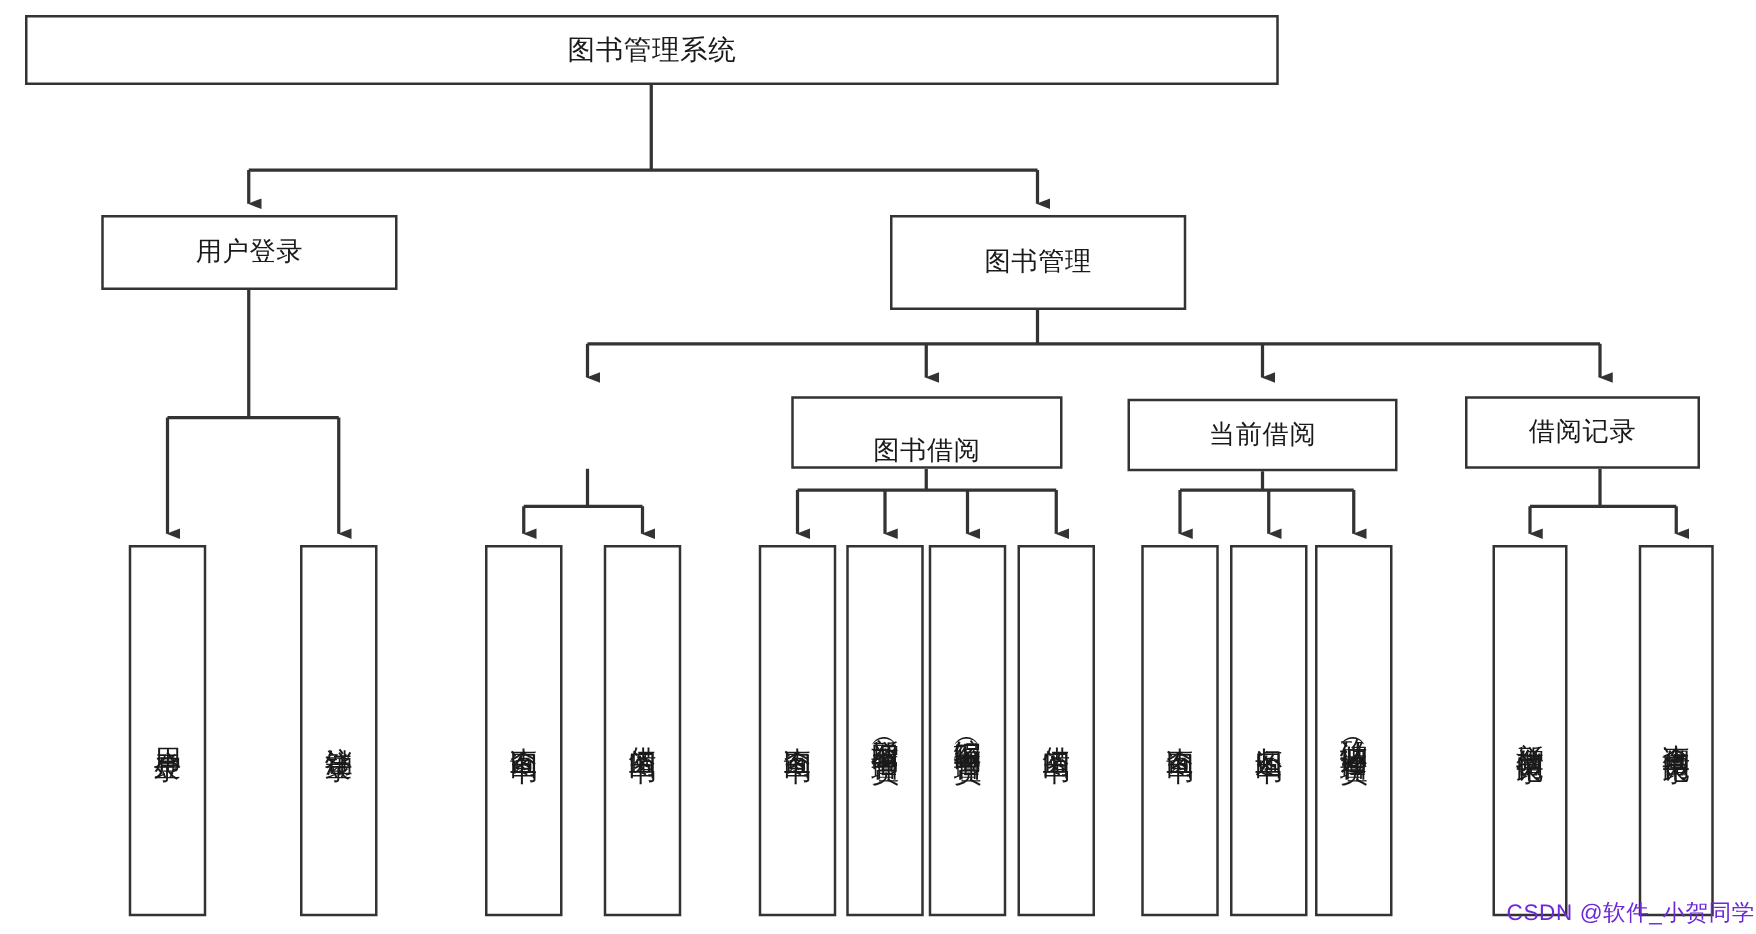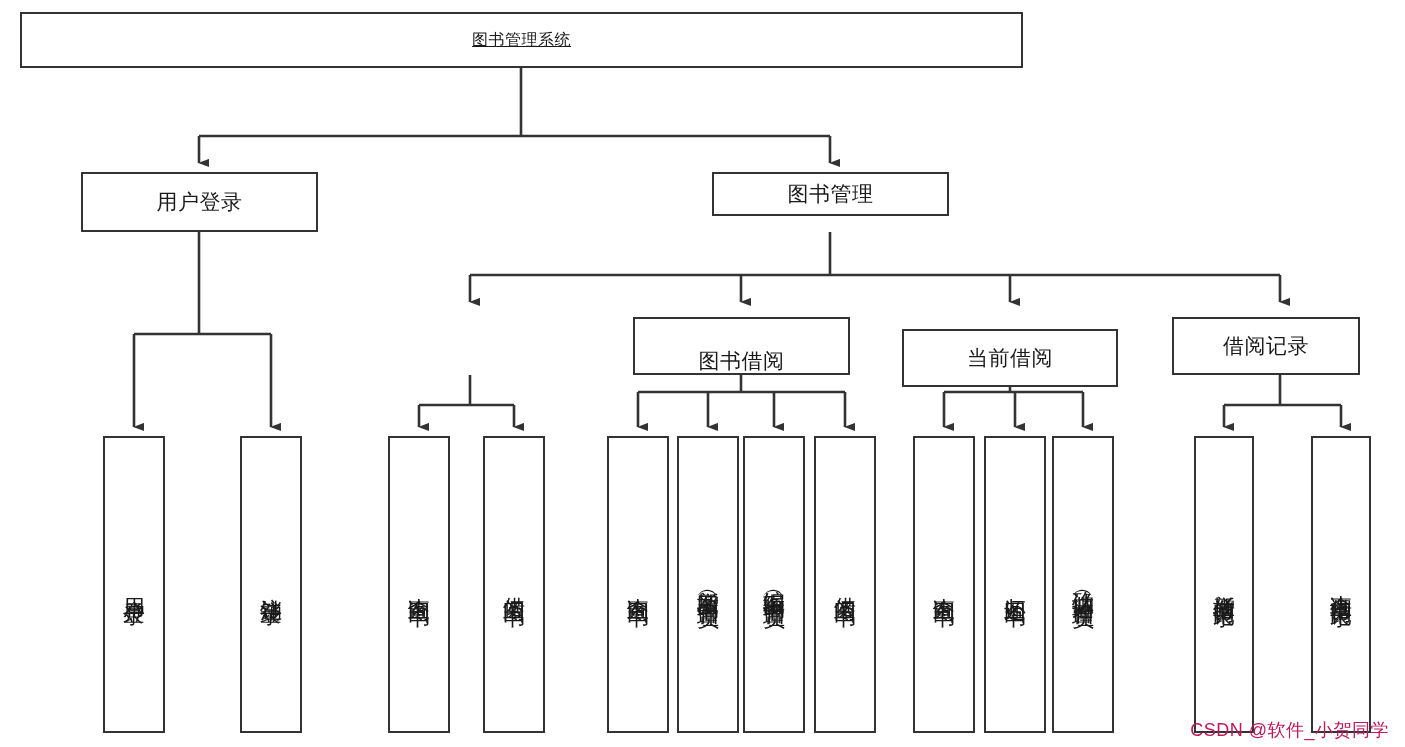--- a/index.html
+++ b/index.html
@@ -37,28 +37,28 @@
     justify-content:center;
     padding:6px 0;
   }
   .node.vert .lbl{
     writing-mode:vertical-rl;
     text-orientation:upright;
     font-size:22px;
     letter-spacing:2.5px;
     line-height:1;
   }
-  #root-node .lbl{font-size:16px;text-decoration:underline;}
+  #root-node .lbl{font-size:22px;}
 
   #watermark{
     position:absolute;
-    right:16px;
+    right:1px;
     bottom:5px;
     font-size:18px;
-    color:#be185d;
+    color:#6d28d9;
     white-space:nowrap;
     pointer-events:none;
     letter-spacing:0.5px;
   }
 </style>
 </head>
 <body>
 
 <div id="stage">
 
@@ -112,28 +112,28 @@
     </g>
   </svg>
 
   <div class="node horiz" id="root-node" style="left:20px;top:12px;width:1003px;height:56px;">
     <span class="lbl">图书管理系统</span>
   </div>
 
   <div class="node horiz" style="left:81px;top:172px;width:237px;height:60px;">
     <span class="lbl">用户登录</span>
   </div>
-  <div class="node horiz" style="left:712px;top:172px;width:237px;height:44px;">
+  <div class="node horiz" style="left:712px;top:172px;width:237px;height:76px;">
     <span class="lbl">图书管理</span>
   </div>
 
   <div class="node horiz" style="left:633px;top:317px;width:217px;height:58px;align-items:flex-end;">
     <span class="lbl">图书借阅</span>
   </div>
-  <div class="node horiz" style="left:902px;top:329px;width:216px;height:58px;">
+  <div class="node horiz" style="left:902px;top:319px;width:216px;height:58px;">
     <span class="lbl">当前借阅</span>
   </div>
   <div class="node horiz" style="left:1172px;top:317px;width:188px;height:58px;">
     <span class="lbl">借阅记录</span>
   </div>
 
   <div class="node vert" style="left:103px;top:436px;width:62px;height:297px;">
     <span class="lbl">用户登录</span>
   </div>
   <div class="node vert" style="left:240px;top:436px;width:62px;height:297px;">

